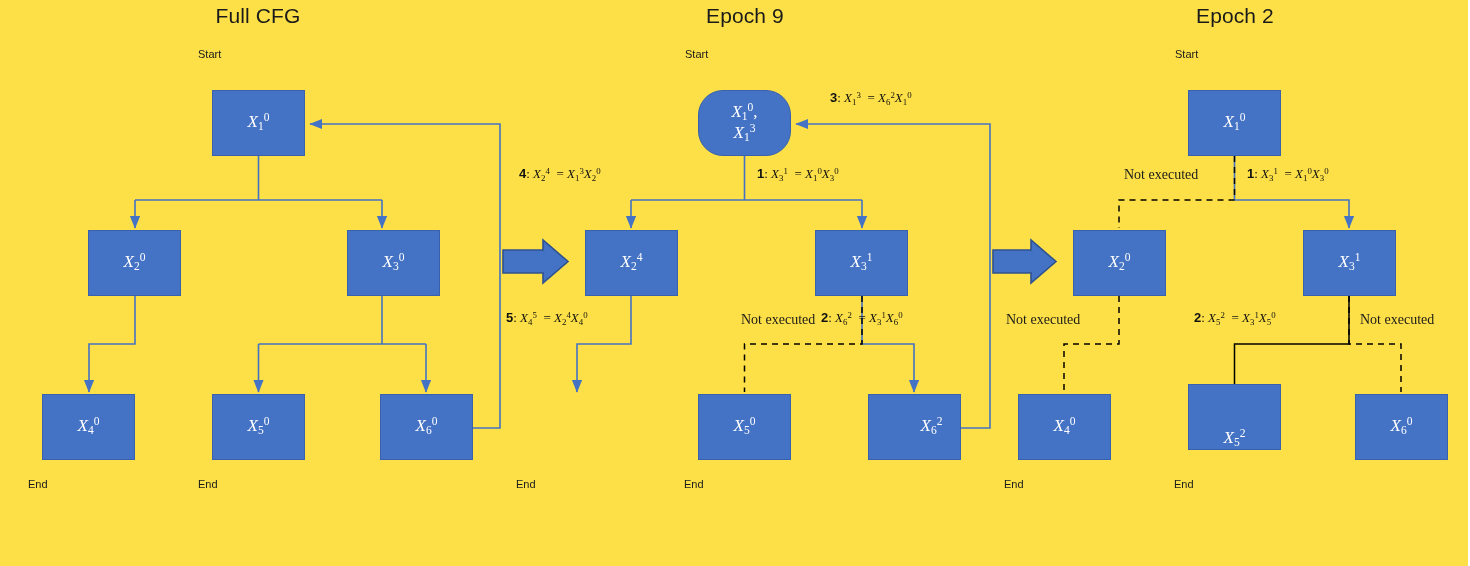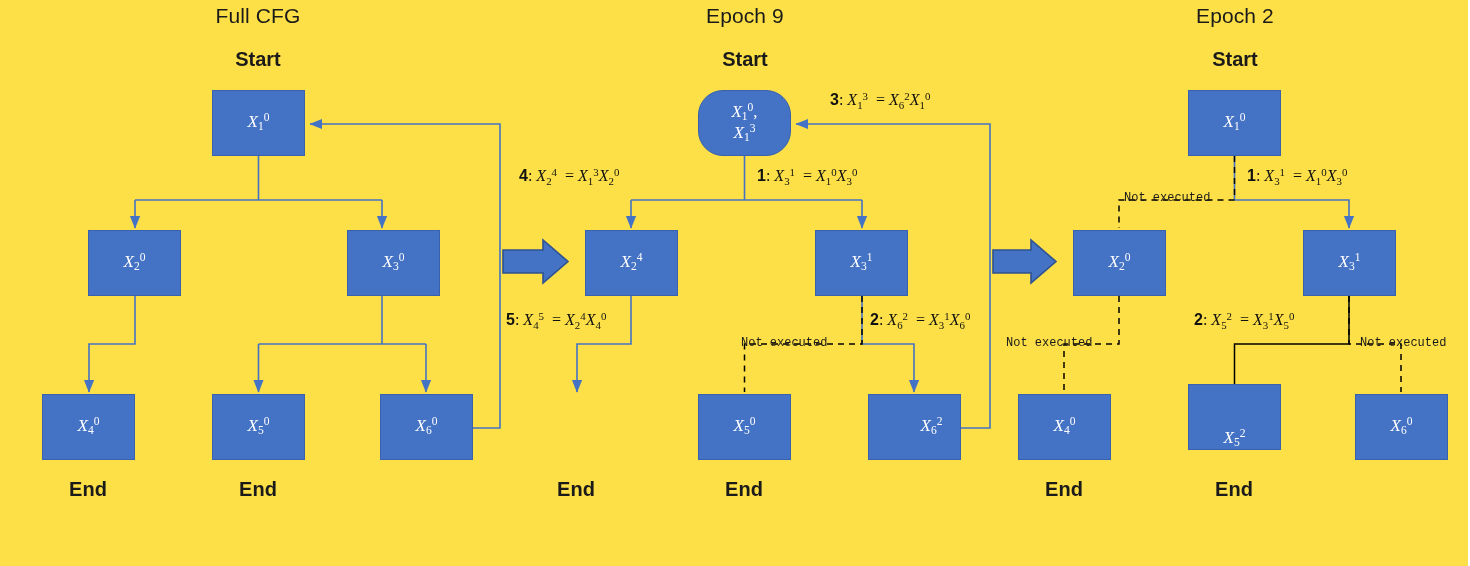--- a/index.html
+++ b/index.html
@@ -21,25 +21,24 @@
   .panel-title {
     position: absolute;
     font-size: 21px;
     color: #1a1a1a;
     text-align: center;
     white-space: nowrap;
     letter-spacing: 0.1px;
   }
   .start-label, .end-label {
     position: absolute;
-    font-size: 20px;
+    font-size: 11px;
     color: #1a1a1a;
-    text-align: center;
-    white-space: nowrap;
-    font-weight: bold;
+    text-align: left;
+    white-space: nowrap;
   }
   .node {
     position: absolute;
     width: 93px;
     height: 66px;
     background: #4472C4;
     border: 1px solid #3A62AC;
     box-sizing: border-box;
     display: flex;
     align-items: center;
@@ -48,38 +47,37 @@
     font-family: "Liberation Serif", serif;
     font-size: 17px;
     line-height: 1.05;
     text-align: center;
   }
   .node .mathvar {
     font-style: italic;
   }
   .edge-label {
     position: absolute;
-    font-size: 16px;
+    font-size: 13px;
     color: #111111;
     white-space: nowrap;
     font-family: "Liberation Serif", serif;
   }
   .edge-label .idx {
     font-family: "Liberation Sans", sans-serif;
     font-weight: bold;
     font-style: normal;
   }
   .edge-label .mathvar { font-style: italic; }
   .note-label {
     position: absolute;
-    font-size: 12px;
+    font-size: 14px;
     color: #1a1a1a;
     white-space: nowrap;
-    font-family: Liberation Mono, monospace;
-    margin-top: 24px;
+    font-family: Liberation Serif, serif;
   }
   svg.wires {
     position: absolute;
     left: 0; top: 0;
     width: 1470px;
     height: 566px;
     pointer-events: none;
   }
   .sub { font-size: 0.68em; vertical-align: -0.32em; font-style: normal;}
   .sup { font-size: 0.68em; vertical-align: 0.48em; font-style: normal;}
@@ -208,21 +206,21 @@
   </div>
   <div class="edge-label" style="left:519px; top:166px;">
     <span class="idx">4</span>: <i class="mathvar">X</i><span class="sub">2</span><span class="sup">4</span>&nbsp; = <i class="mathvar">X</i><span class="sub">1</span><span class="sup">3</span><i class="mathvar">X</i><span class="sub">2</span><span class="sup">0</span>
   </div>
   <div class="edge-label" style="left:757px; top:166px;">
     <span class="idx">1</span>: <i class="mathvar">X</i><span class="sub">3</span><span class="sup">1</span>&nbsp; = <i class="mathvar">X</i><span class="sub">1</span><span class="sup">0</span><i class="mathvar">X</i><span class="sub">3</span><span class="sup">0</span>
   </div>
   <div class="edge-label" style="left:506px; top:310px;">
     <span class="idx">5</span>: <i class="mathvar">X</i><span class="sub">4</span><span class="sup">5</span>&nbsp; = <i class="mathvar">X</i><span class="sub">2</span><span class="sup">4</span><i class="mathvar">X</i><span class="sub">4</span><span class="sup">0</span>
   </div>
-  <div class="edge-label" style="left:870px; top:310px;text-align:center;">
+  <div class="edge-label" style="left:821px; top:310px;text-align:center;">
     <span class="idx">2</span>: <i class="mathvar">X</i><span class="sub">6</span><span class="sup">2</span>&nbsp; = <i class="mathvar">X</i><span class="sub">3</span><span class="sup">1</span><i class="mathvar">X</i><span class="sub">6</span><span class="sup">0</span>
   </div>
   <div class="note-label" style="left:741px; top:312px;">Not executed</div>
 
   <div class="node" style="left:1188px; top:90px;">
     <span><i class="mathvar">X</i><span class="sub">1</span><span class="sup">0</span></span>
   </div>
   <div class="node" style="left:1073px; top:230px;">
     <span><i class="mathvar">X</i><span class="sub">2</span><span class="sup">0</span></span>
   </div>

